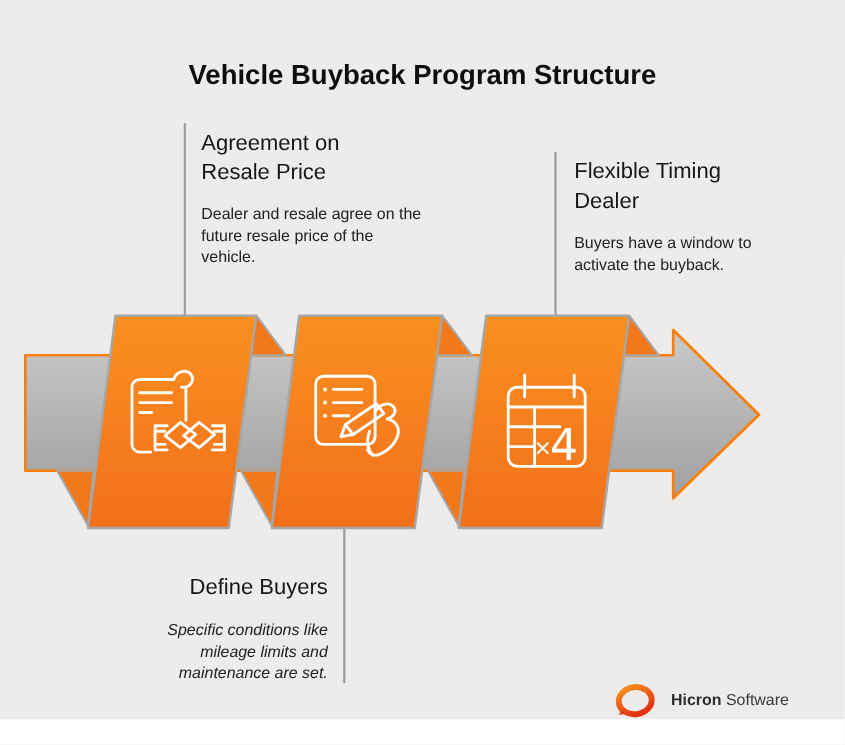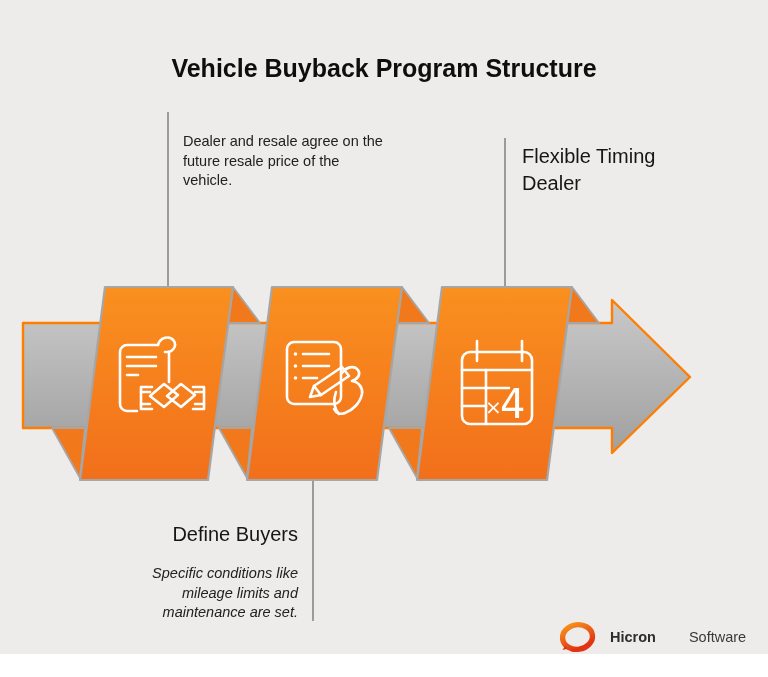--- a/index.html
+++ b/index.html
@@ -23,41 +23,43 @@
   .callout-define{right:470px;top:521px;width:170px;text-align:right;}
   .callout-define p{margin-top:16px;font-style:italic;}
   .connector{position:absolute;width:2px;background:#9b9b9b;}
   .connector-1{left:167px;top:112px;height:175px;}
   .connector-2{left:504px;top:138px;height:149px;}
   .connector-3{left:312px;top:478px;height:143px;}
   .diagram{position:absolute;left:0;top:0;}
   .logo{position:absolute;left:557px;top:620px;display:flex;align-items:center;gap:13px;}
   .logo-text{font-size:14.5px;color:#2d2d2d;white-space:nowrap;}
   .logo-text .bold{font-weight:700;}
-  .logo-text .reg{font-weight:400;color:#3a3a3a;margin-left:29px;}
+  .logo-text .reg{font-weight:400;color:#3a3a3a;}
   .icon-stroke{fill:none;stroke:#ffffff;stroke-width:2.6;stroke-linecap:round;stroke-linejoin:round;}
   .icon-badge{fill:#ffffff;font-family:"DejaVu Sans",sans-serif;}
 </style>
 </head>
 <body>
 
 <div class="stage">
 
   <h1 class="title">Vehicle Buyback Program Structure</h1>
 
   <div class="connector connector-1"></div>
   <div class="connector connector-2"></div>
   <div class="connector connector-3"></div>
 
   <div class="callout callout-agreement">
+    <h2>Agreement on Resale Price</h2>
     <p>Dealer and resale agree on the future resale price of the vehicle.</p>
   </div>
 
   <div class="callout callout-flexible">
     <h2>Flexible Timing Dealer</h2>
+    <p>Buyers have a window to activate the buyback.</p>
   </div>
 
   <div class="callout callout-define">
     <h2>Define Buyers</h2>
     <p>Specific conditions like mileage limits and maintenance are set.</p>
   </div>
 
   <svg class="diagram" width="768" height="677" viewBox="0 0 768 677">
     <defs>
       <linearGradient id="gradArrow" x1="0" y1="0" x2="0" y2="1">

